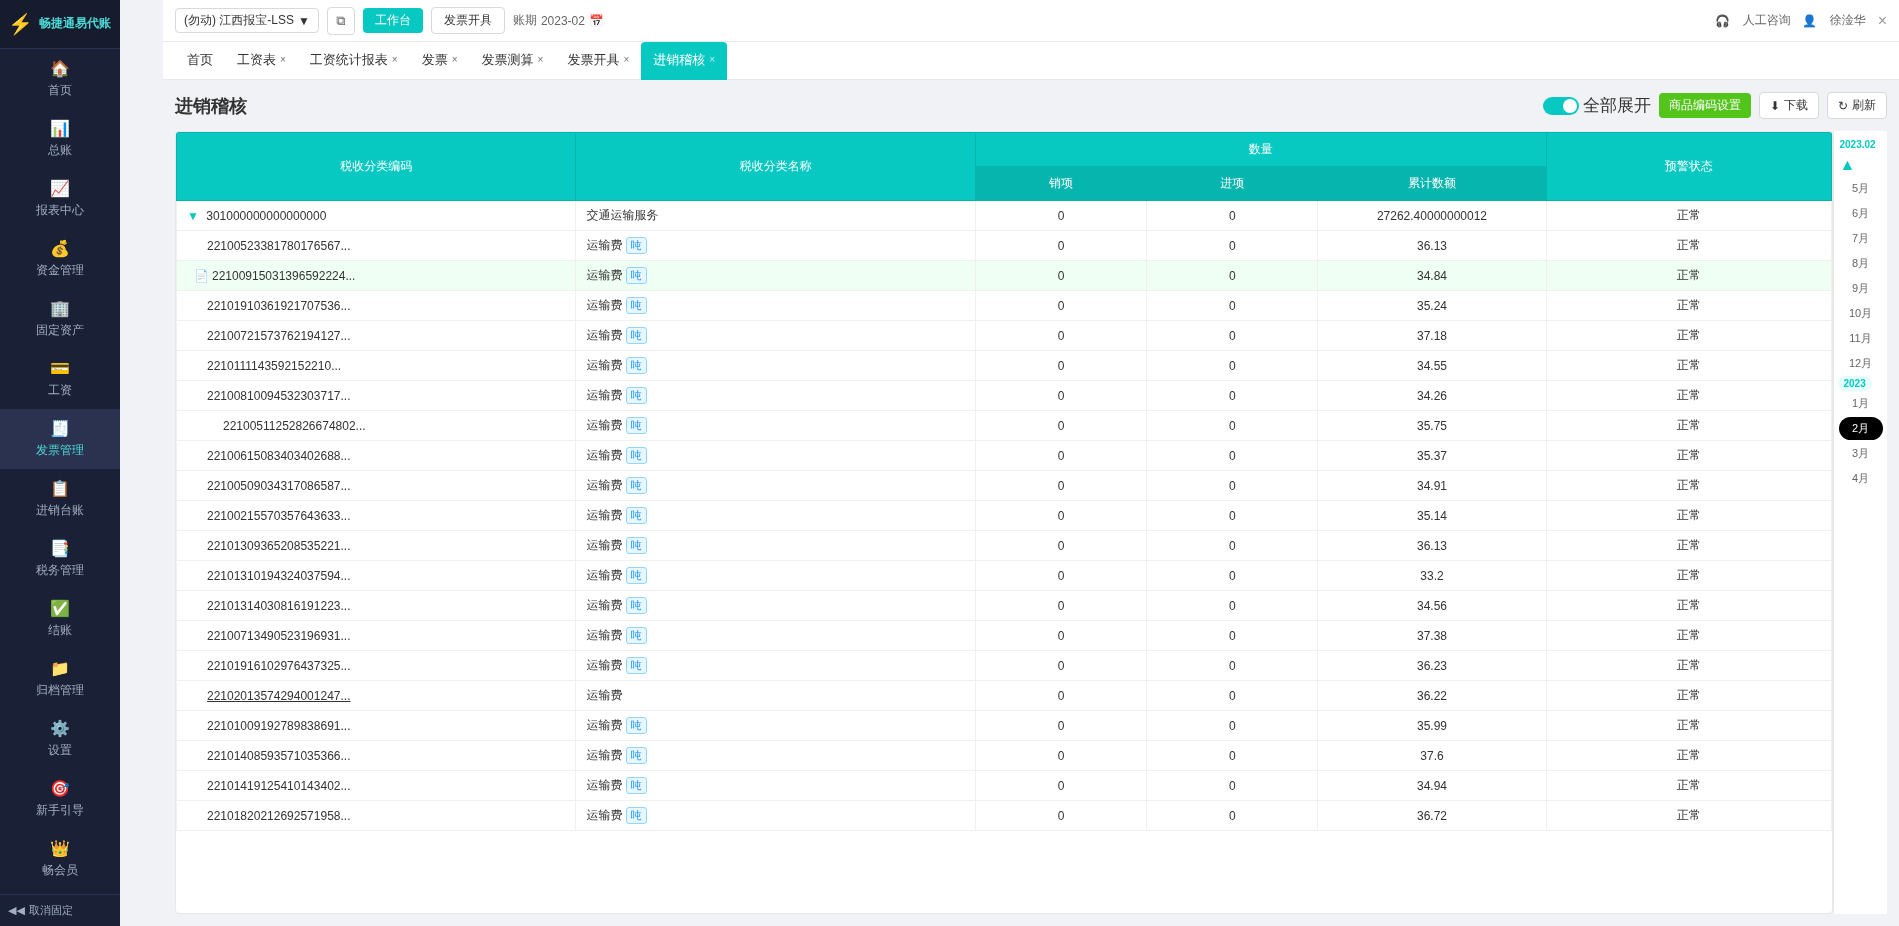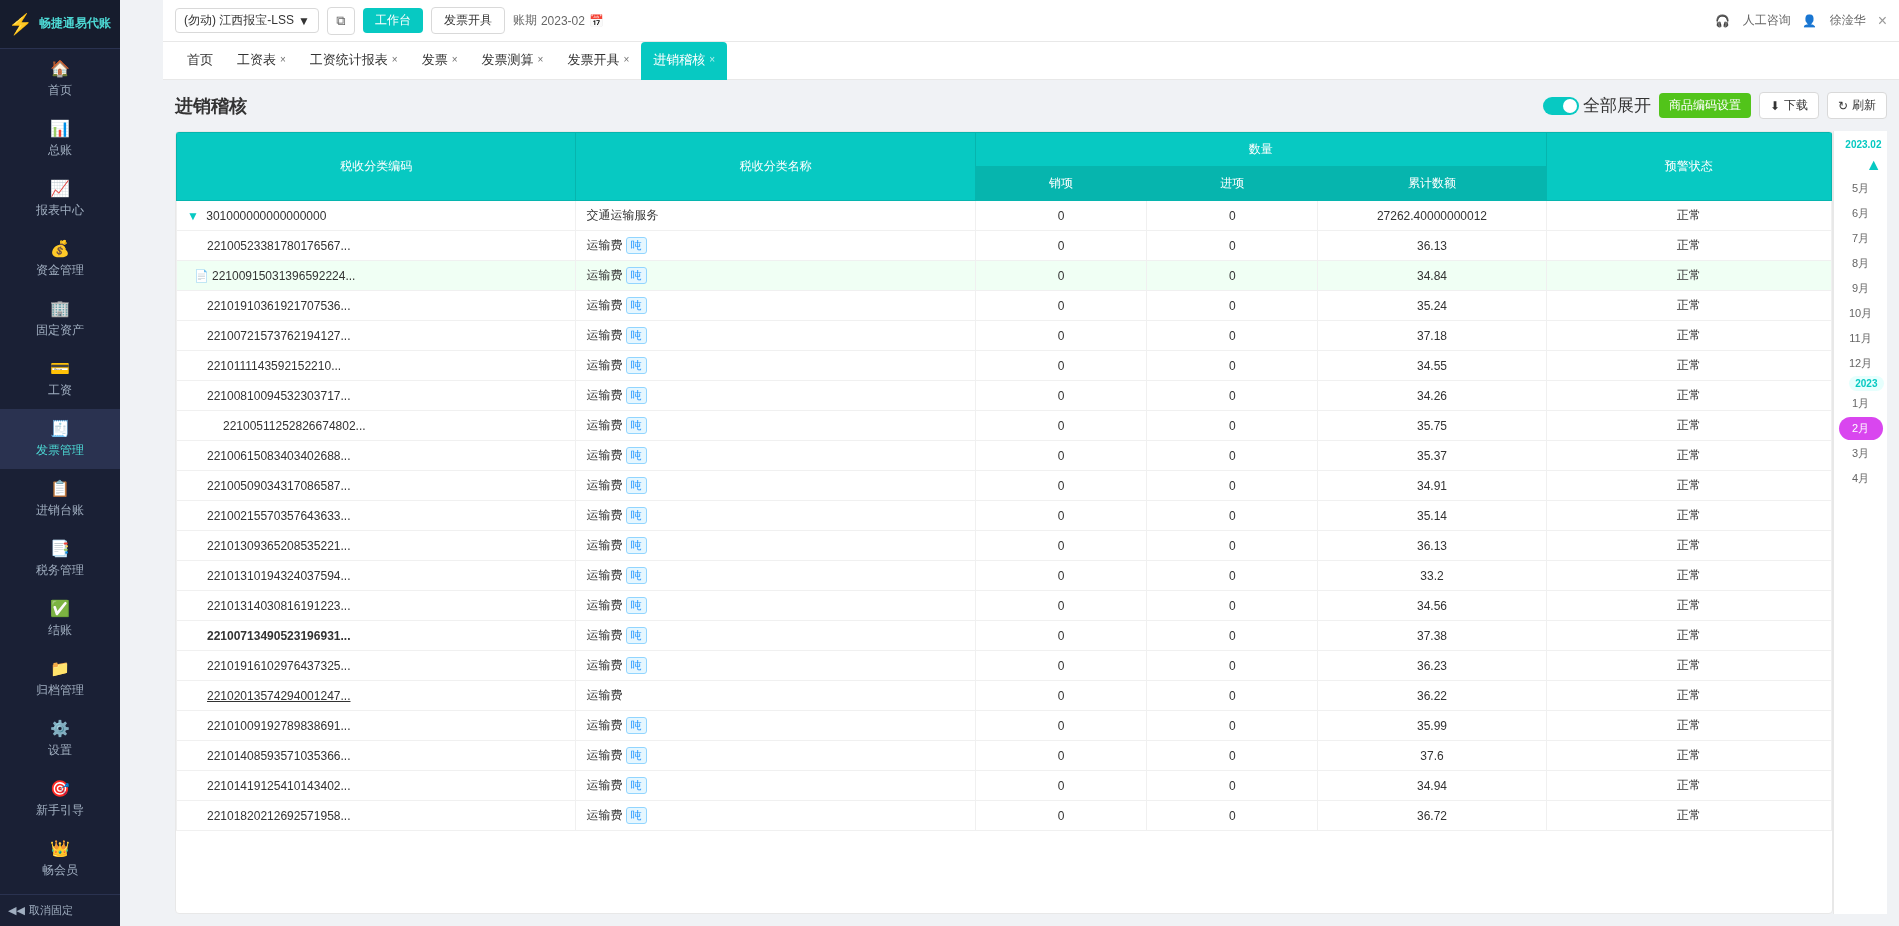--- a/index.html
+++ b/index.html
@@ -57,23 +57,23 @@
     tbody tr.highlighted td { background: #f0fff4; }
     tbody td { padding: 6px 10px; color: #333; border: 1px solid #f0f0f0; text-align: center; white-space: nowrap; }
     tbody td.left { text-align: left; }
     .expand-icon { color: #07c9c2; margin-right: 4px; cursor: pointer; }
     .tag-wu { display: inline-block; background: #e6f7ff; color: #1890ff; border: 1px solid #91d5ff; border-radius: 3px; padding: 0 4px; font-size: 11px; }
 
     
     .right-panel { width: 54px; background: #fff; border-left: 1px solid #e8e8e8; display: flex; flex-direction: column; align-items: center; font-size: 11px; color: #333; overflow-y: auto; flex-shrink: 0; }
     .calendar-year { font-size: 10px; color: #07c9c2; padding: 4px 2px; font-weight: bold; }
     .calendar-month { width: 44px; text-align: center; padding: 4px 2px; cursor: pointer; color: #666; border-radius: 3px; margin: 1px; }
-    .calendar-month.active { background: #d946ef; color: #fff; border-radius: 12px; }
+    .calendar-month.active { background: #000000; color: #fff; border-radius: 12px; }
     .nav-arrow { color: #07c9c2; font-size: 16px; cursor: pointer; padding: 2px; }
-    .right-panel-top { display: flex; flex-direction: column; align-items: flex-end; padding-top: 4px; }
+    .right-panel-top { display: flex; flex-direction: column; align-items: flex-start; padding-top: 4px; }
 
     .scrollbar-area { display: flex; flex: 1; overflow: hidden; }
   </style>
 </head>
 <body>
 
 <div class="sidebar">
   <div class="sidebar-logo">
     <span style="font-size:20px;">⚡</span>
     <span class="sidebar-logo-text">畅捷通易代账</span>
@@ -371,21 +371,21 @@
       <td class="left" style="padding-left:30px;">
         2210131403081619122​3...
       </td>
       <td class="left">运输费 <span class="tag-wu">吨</span></td>
       <td>0</td>
       <td>0</td>
       <td>34.56</td>
       <td>正常</td>
     </tr>
               <tr>
-      <td class="left" style="padding-left:30px;font-weight:bold;">
+      <td class="left" style="padding-left:30px;">
         2210071349052319693​1...
       </td>
       <td class="left">运输费 <span class="tag-wu">吨</span></td>
       <td>0</td>
       <td>0</td>
       <td>37.38</td>
       <td>正常</td>
     </tr>
               <tr>
       <td class="left" style="padding-left:30px;">

